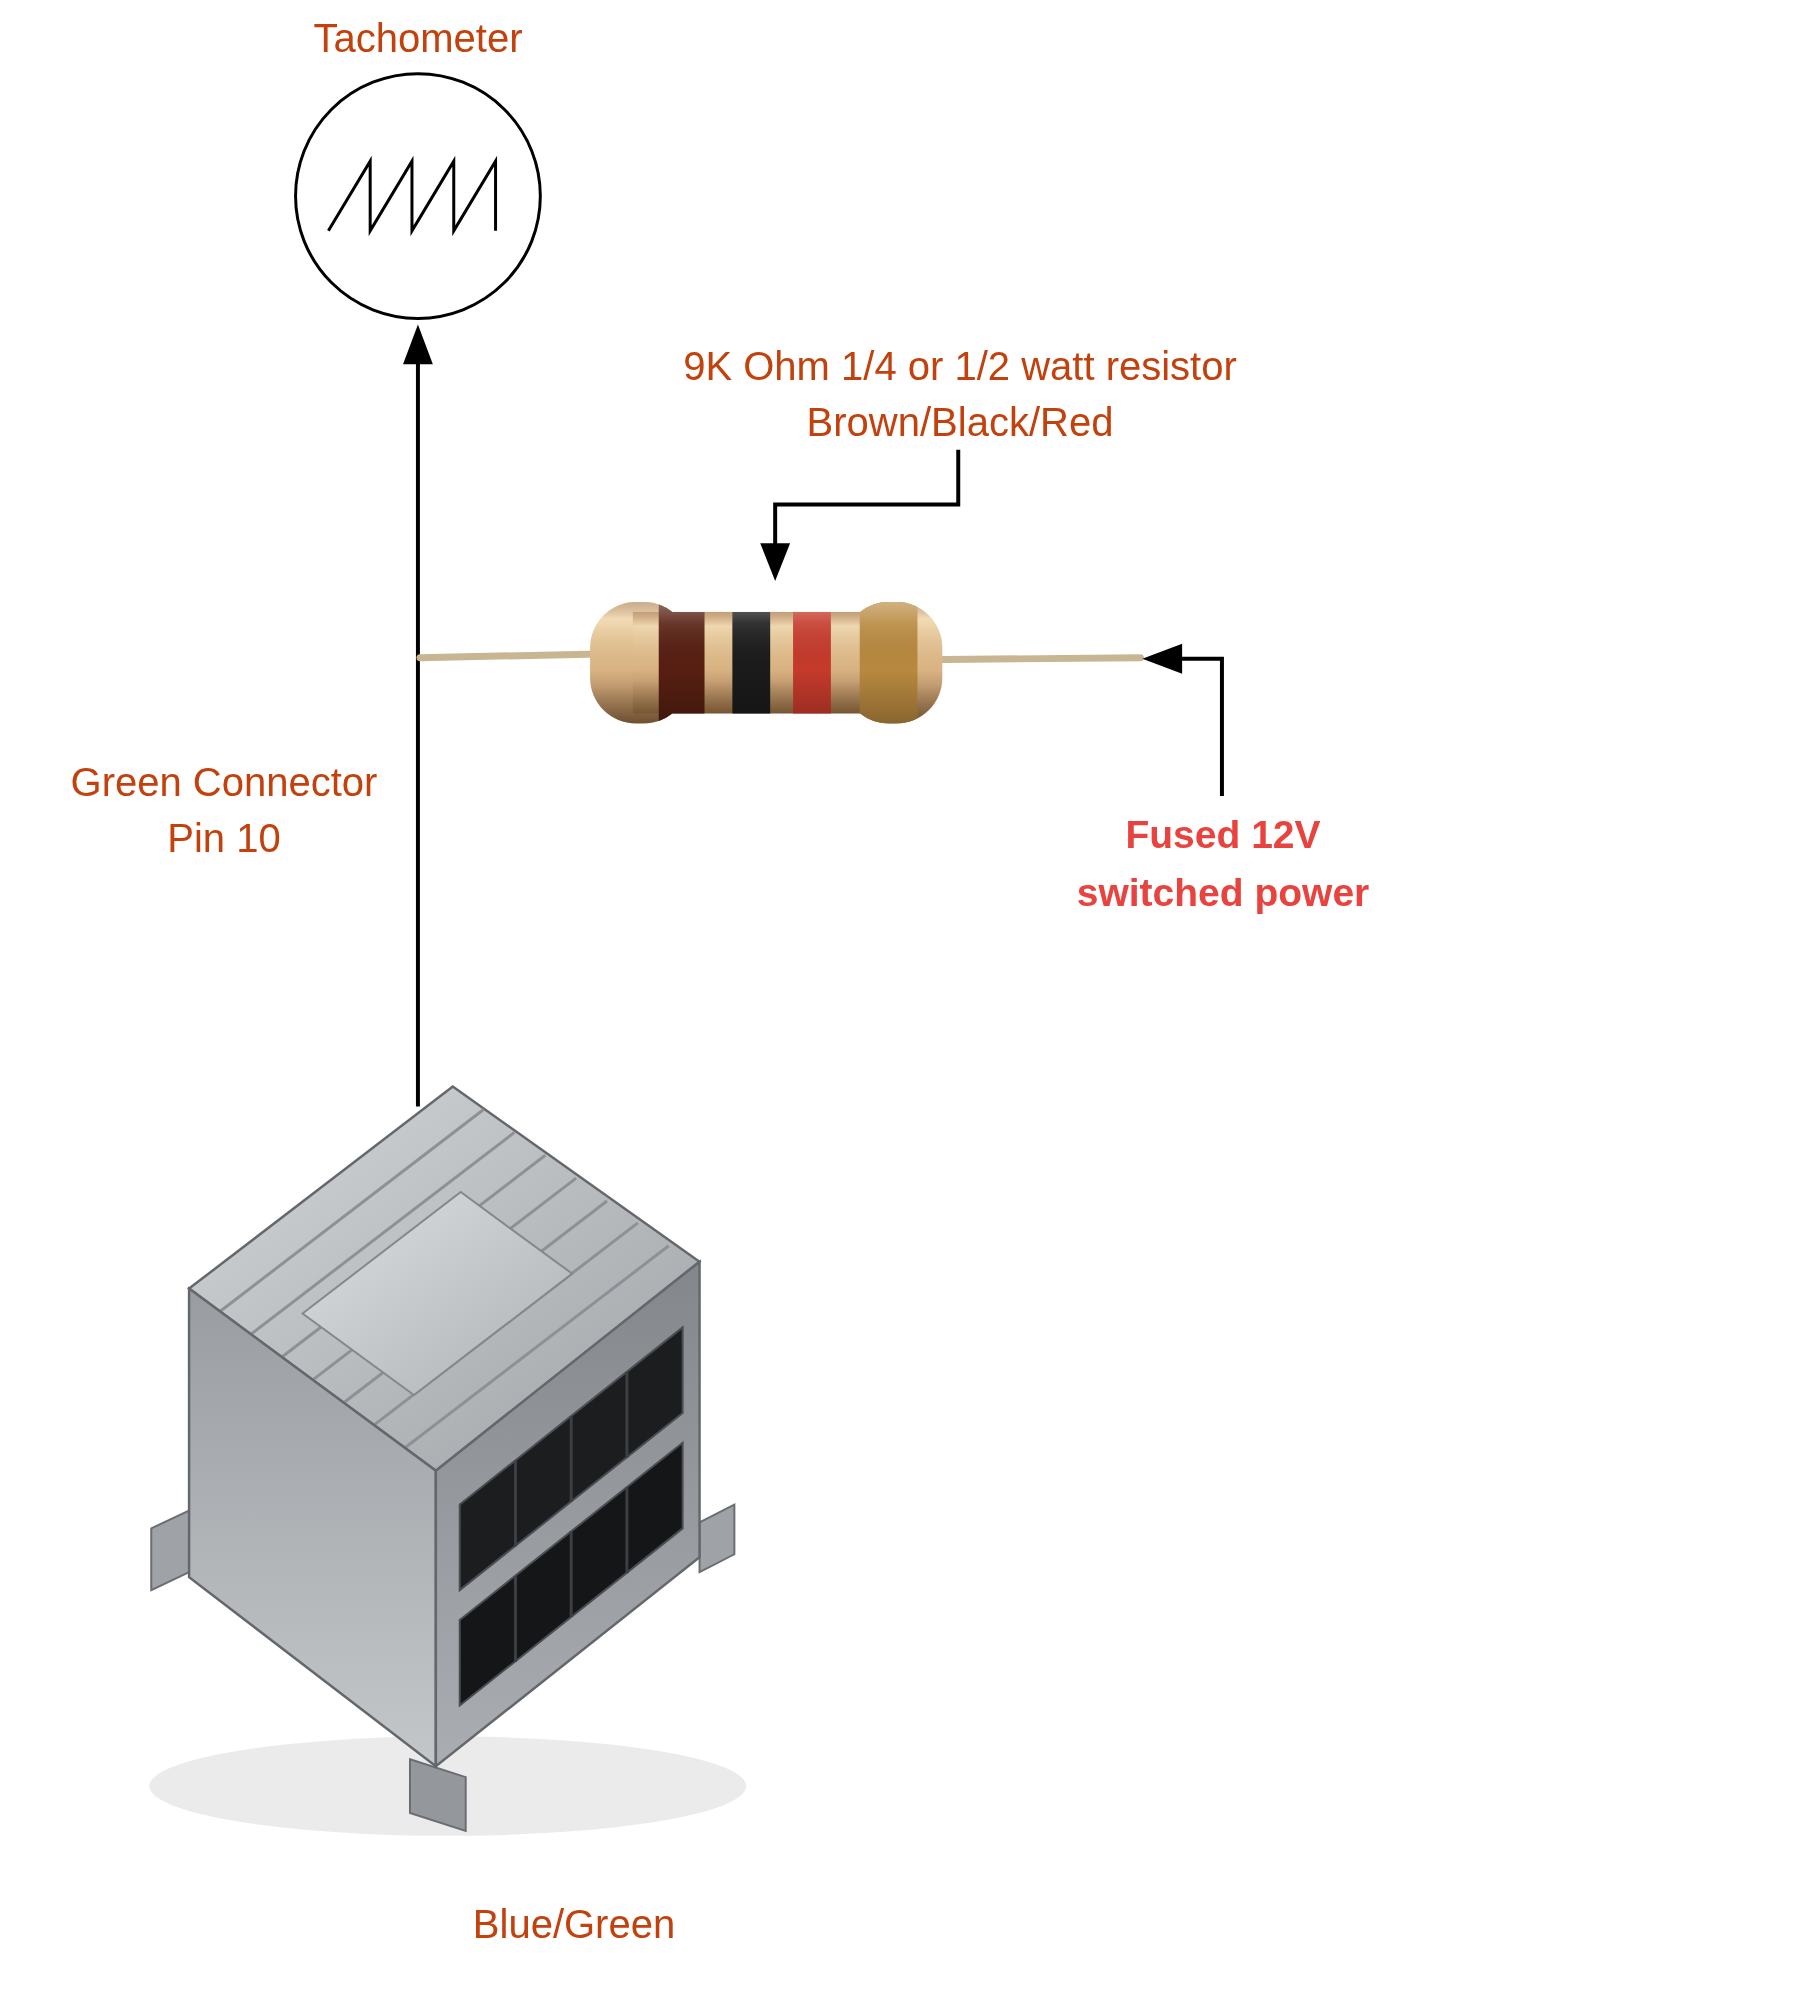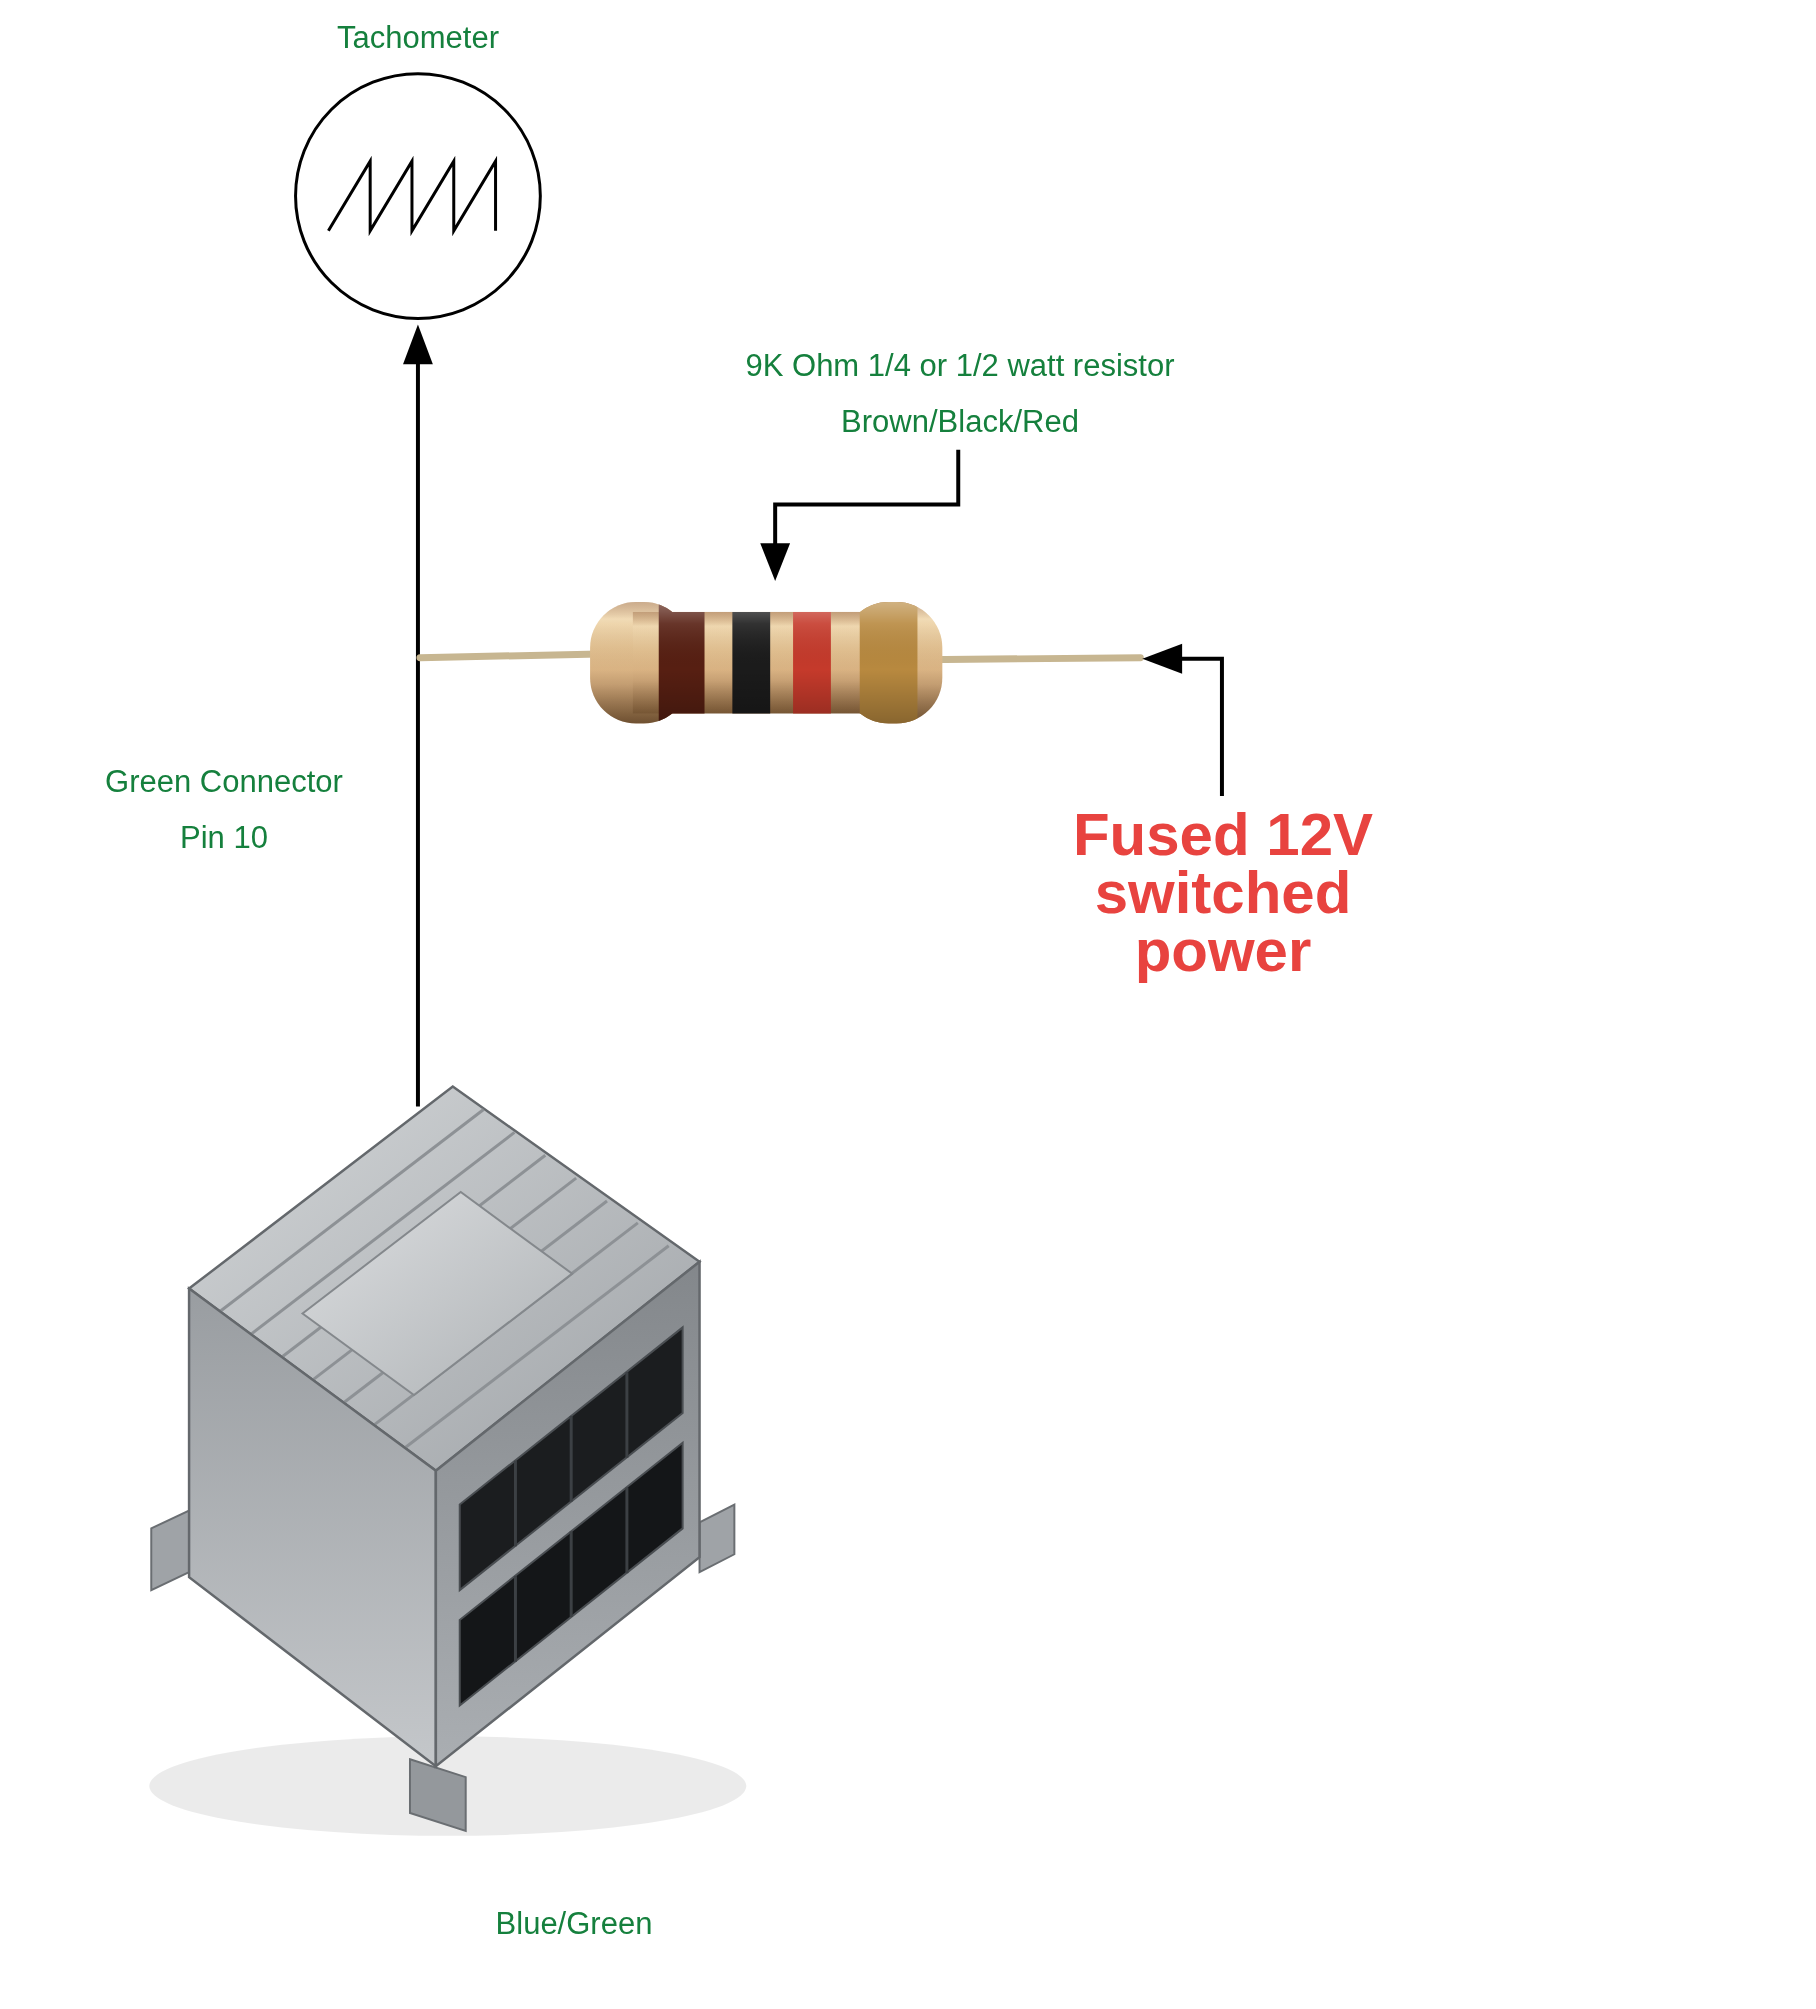--- a/index.html
+++ b/index.html
@@ -1,23 +1,23 @@
 <!DOCTYPE html>
 <html><head>
 <meta charset="utf-8">
 <style>
   html,body{margin:0;padding:0;background:#ffffff;}
   .canvas{position:relative;width:1817px;height:2010px;background:#ffffff;overflow:hidden;
           font-family:"Liberation Sans", sans-serif;}
   .gfx{position:absolute;left:0;top:0;width:1817px;height:2010px;}
-  .label{position:absolute;text-align:center;color:#15803d;font-size:31px;line-height:56px;}
+  .label{position:absolute;text-align:center;color:#c2410c;font-size:40px;line-height:56px;}
   .tachometer-label{left:229px;top:10px;width:378px;}
   .resistor-label{left:562px;top:338px;width:796px;}
   .tach-output-label{left:20px;top:754px;width:408px;}
-  .power-label{left:1019px;top:806px;width:408px;font-weight:bold;color:#e8433f;font-size:60px;line-height:58px;}
+  .power-label{left:1019px;top:806px;width:408px;font-weight:bold;color:#e8433f;font-size:39px;line-height:58px;}
   .ecu-label{left:370px;top:1898px;width:408px;line-height:52px;text-align:center;}
 </style>
 </head>
 <body>
 
 <div class="canvas">
 
   <svg class="gfx" viewBox="0 0 1826 2020" xmlns="http://www.w3.org/2000/svg">
     <defs>
       <linearGradient id="resBody" x1="0" y1="0" x2="0" y2="1">

